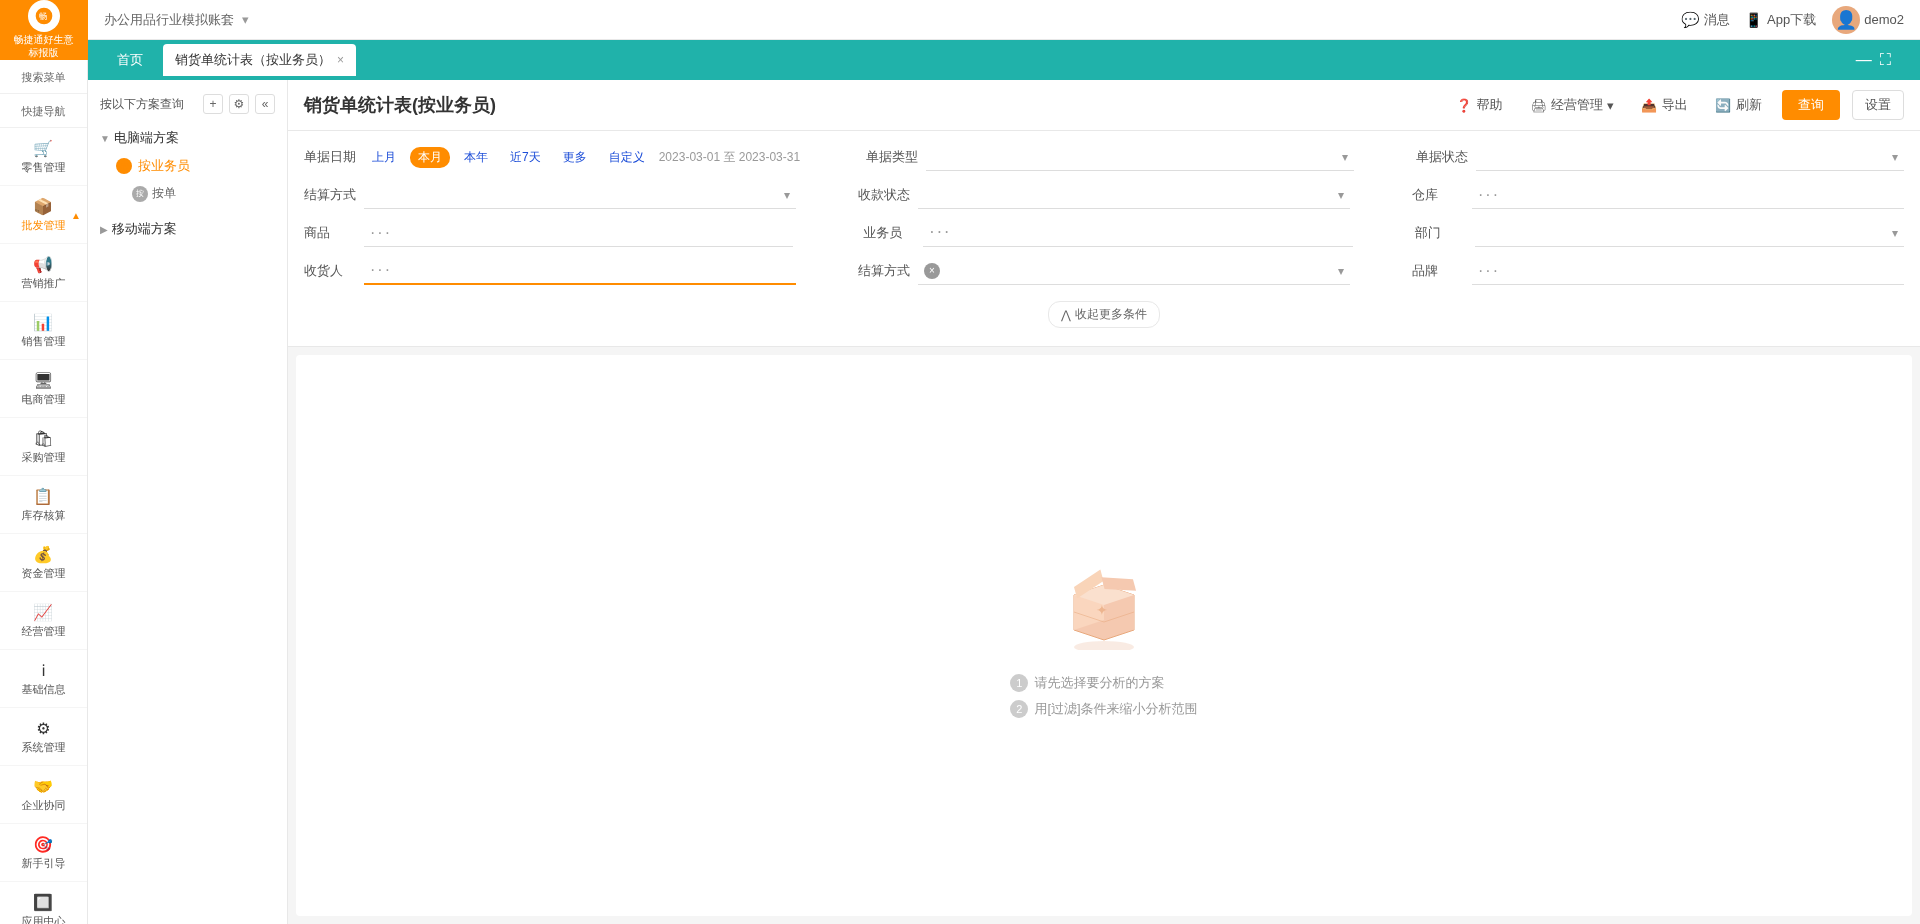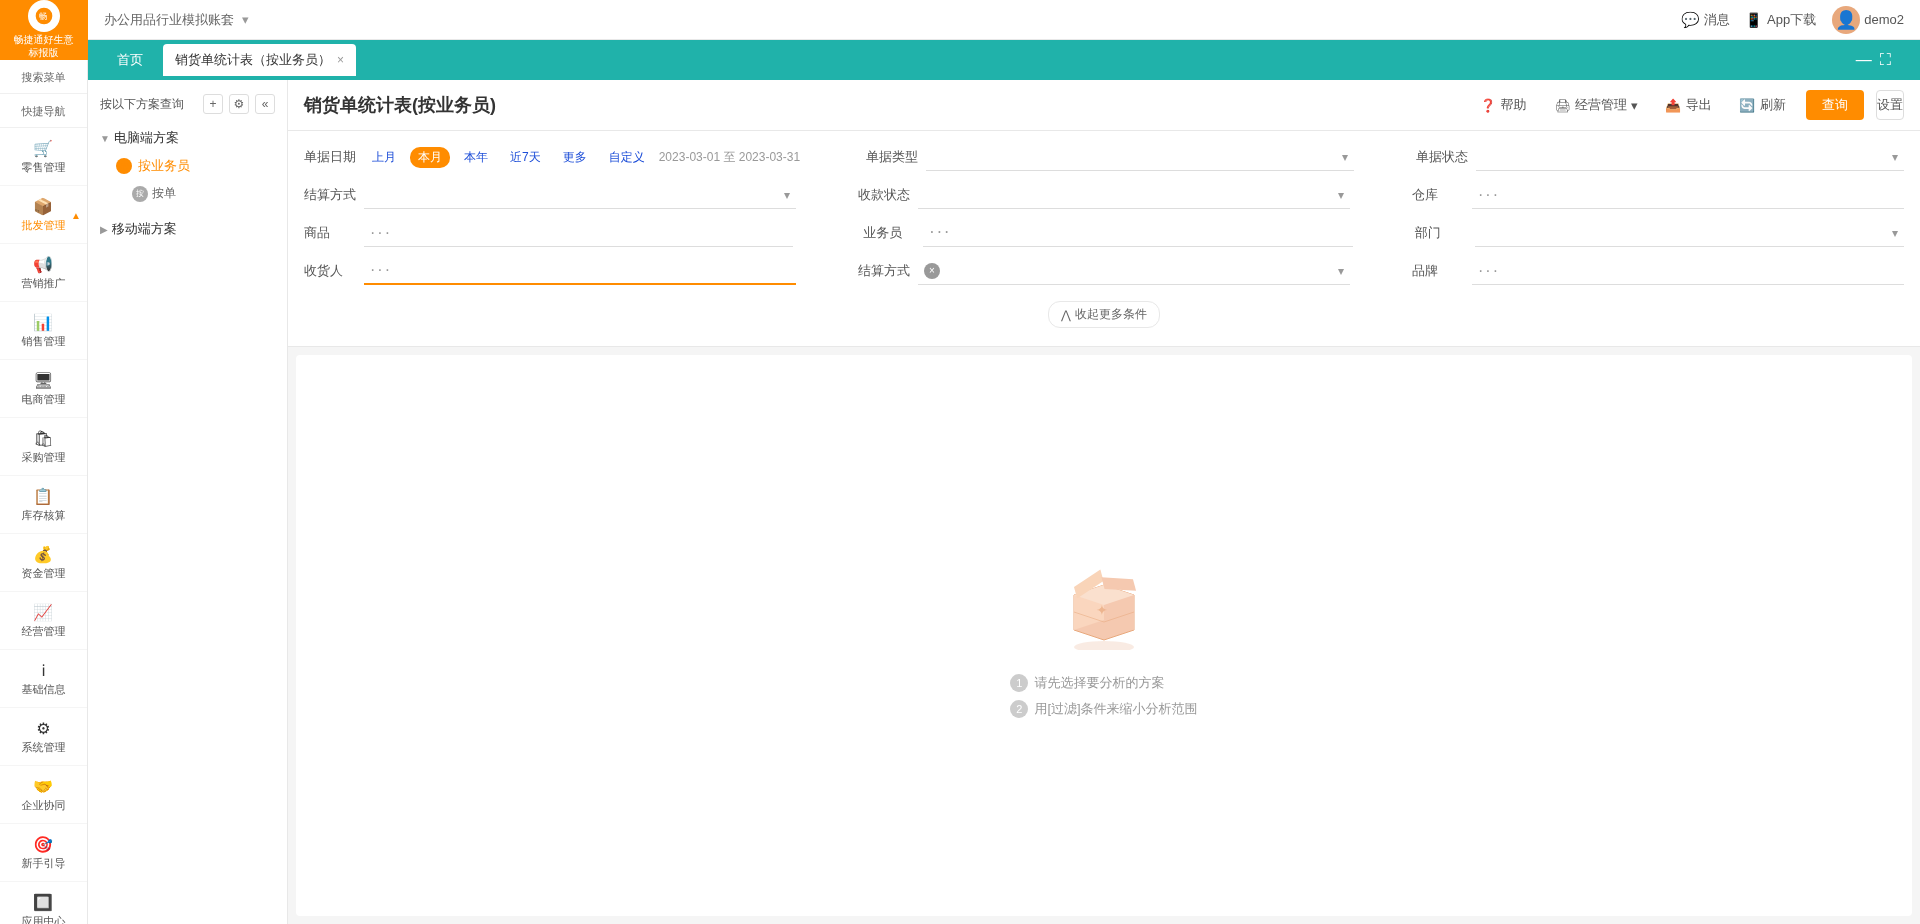--- a/index.html
+++ b/index.html
@@ -58,21 +58,21 @@
 
     
     .right-panel { flex: 1; display: flex; flex-direction: column; overflow: hidden; }
 
     
     .page-title-bar { background: #fff; padding: 10px 16px; display: flex; align-items: center; justify-content: space-between; border-bottom: 1px solid #e8e8e8; }
     .page-title { font-size: 18px; font-weight: bold; color: #333; }
     .page-toolbar { display: flex; align-items: center; gap: 12px; }
     .toolbar-btn { display: flex; align-items: center; gap: 4px; font-size: 13px; color: #555; cursor: pointer; padding: 4px 8px; border-radius: 3px; }
     .toolbar-btn.primary { background: #ff8c00; color: #fff; padding: 6px 16px; border-radius: 4px; }
-    .toolbar-btn.secondary { border: 1px solid #ddd; padding: 5px 0; border-radius: 4px; }
+    .toolbar-btn.secondary { border: 1px solid #ddd; padding: 5px 12px; border-radius: 4px; }
 
     
     .filter-section { background: #fff; padding: 12px 16px; border-bottom: 1px solid #e8e8e8; }
     .filter-row { display: flex; align-items: center; margin-bottom: 10px; gap: 9px; }
     .filter-row:last-child { margin-bottom: 0; }
     .filter-item { display: flex; align-items: center; flex: 1; min-width: 0; }
     .filter-label { font-size: 13px; color: #555; white-space: nowrap; min-width: 60px; }
     .filter-control { flex: 1; border-bottom: 1px solid #ddd; padding: 4px 6px; font-size: 13px; color: #333; position: relative; display: flex; align-items: center; justify-content: space-between; cursor: pointer; min-height: 28px; }
     .filter-control .dots { color: #999; font-size: 16px; letter-spacing: 2px; }
     .filter-control .chevron { color: #999; font-size: 12px; }

